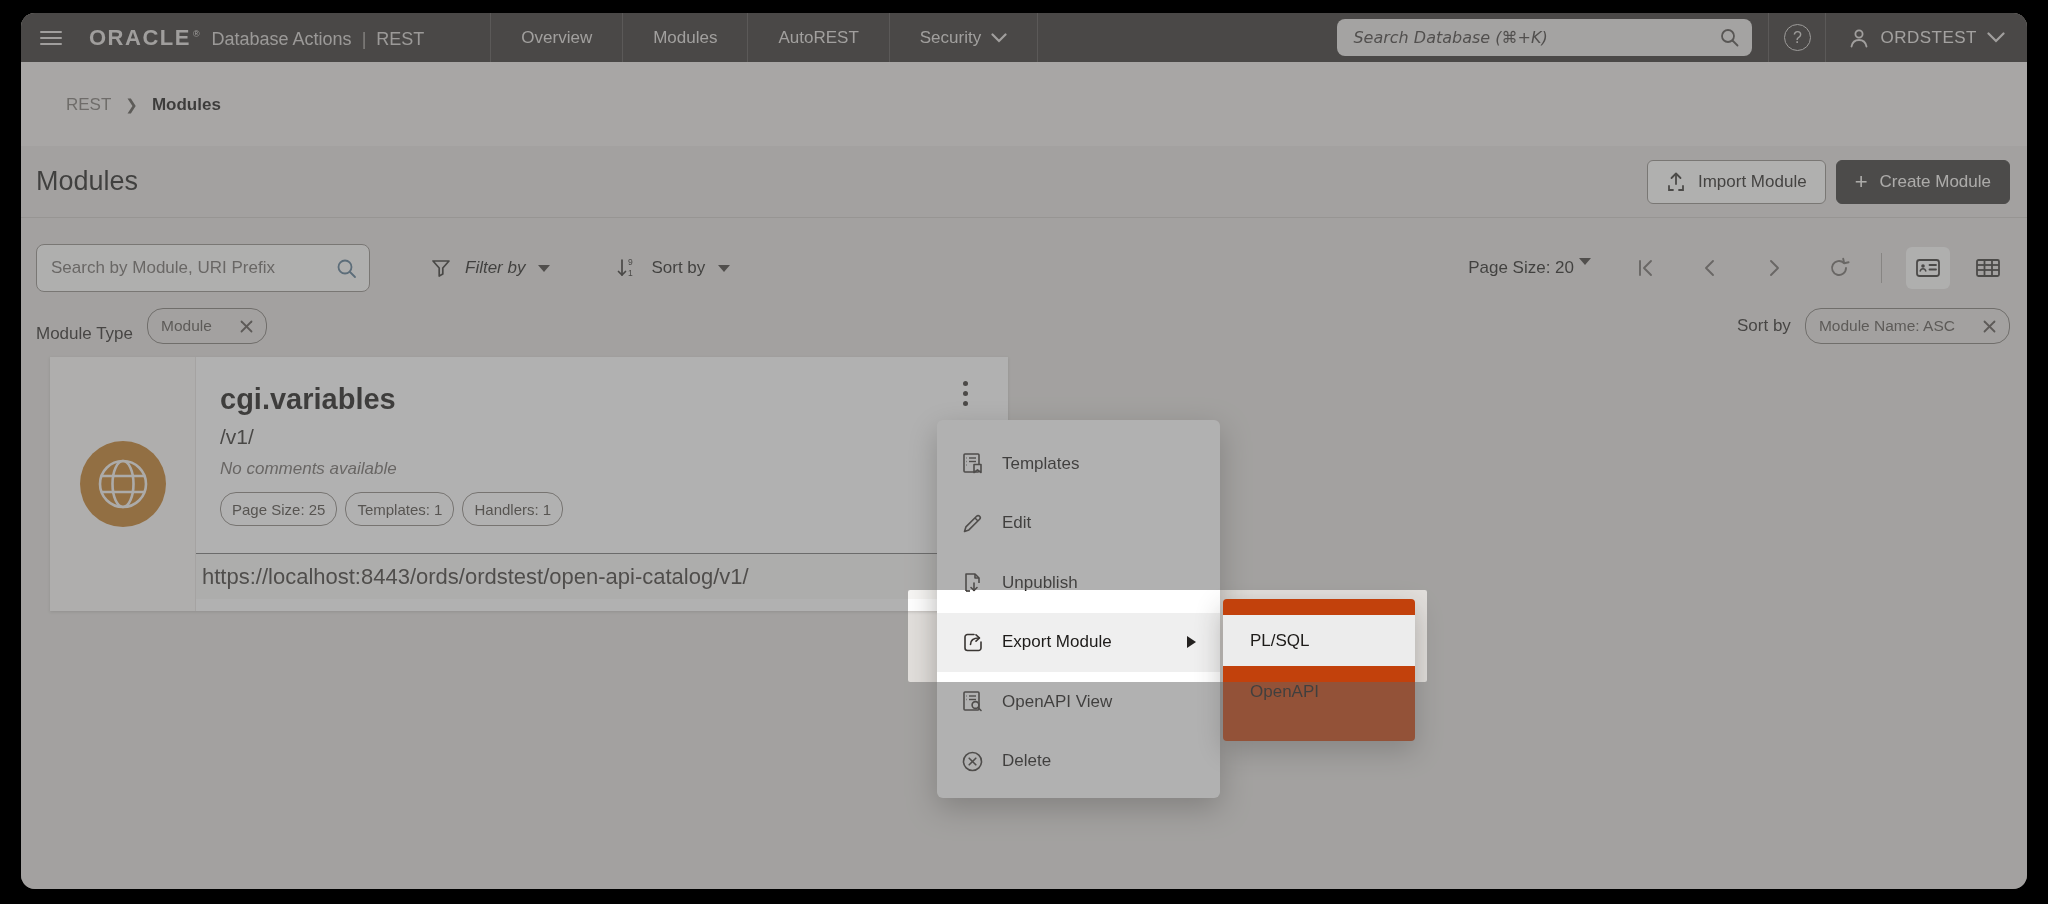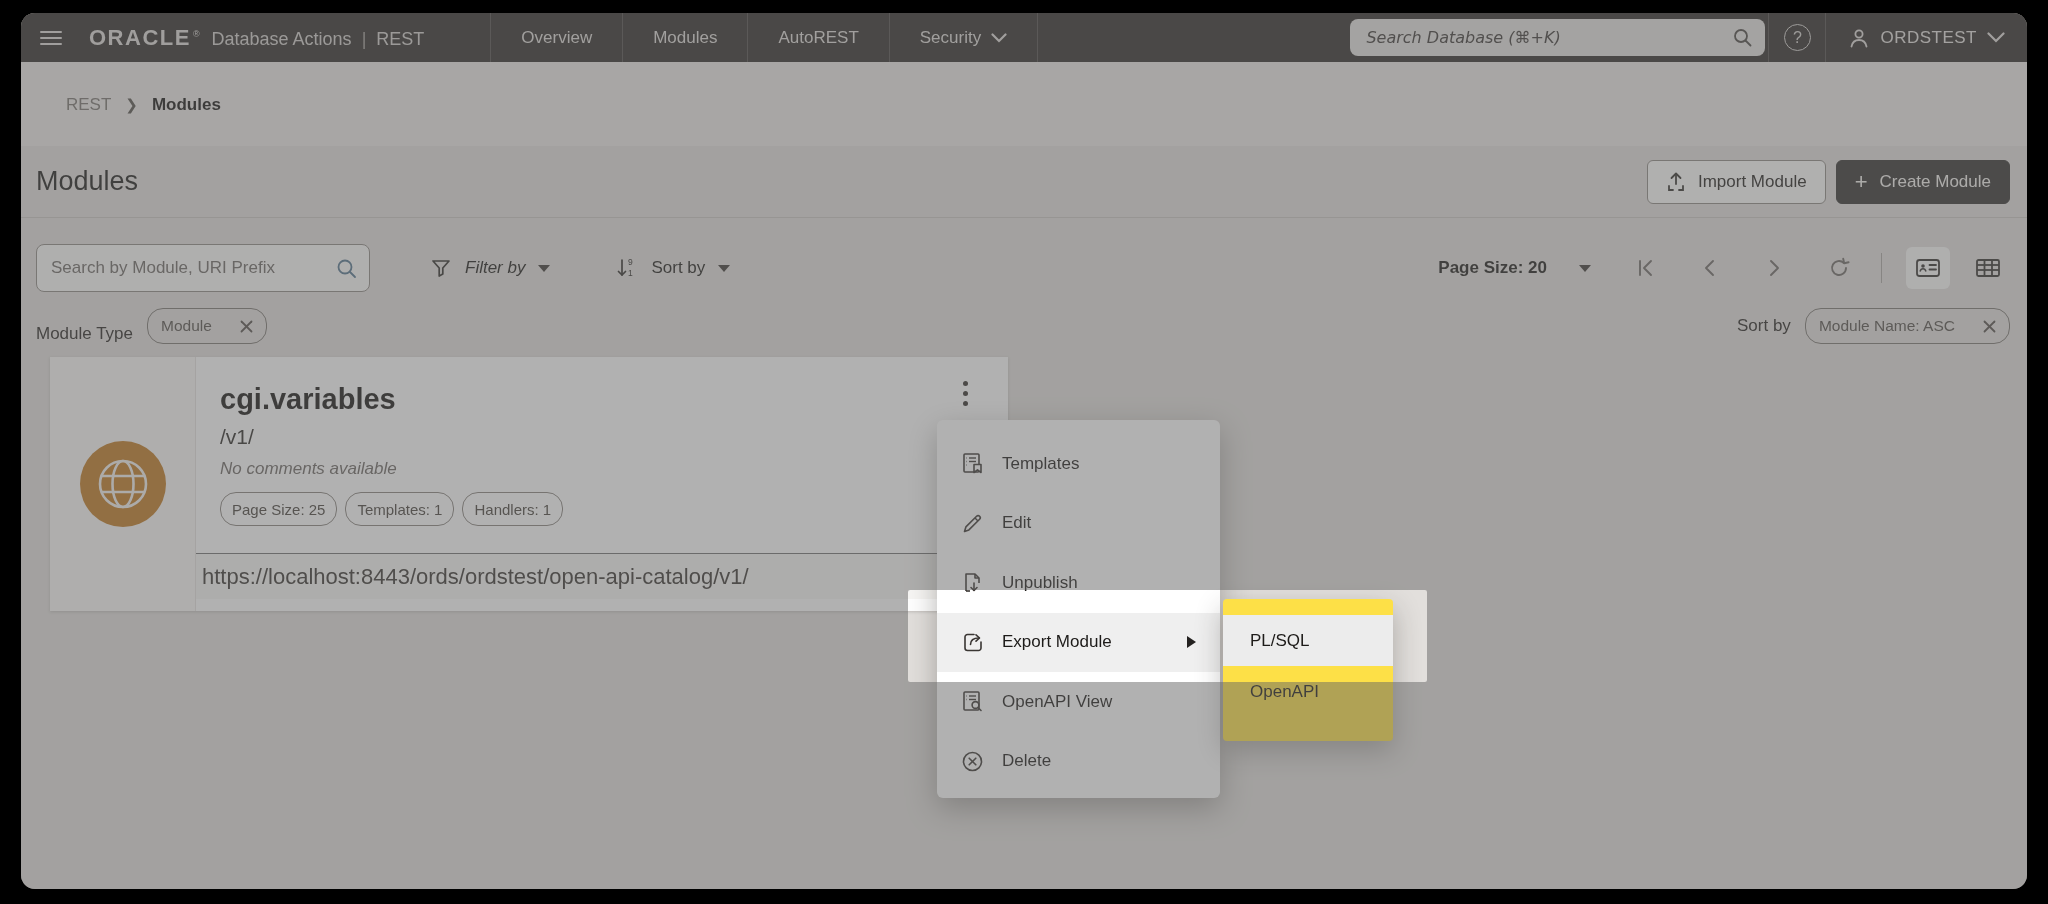--- a/index.html
+++ b/index.html
@@ -23,21 +23,21 @@
   .tabs { display:flex; height:49px; margin-left:66px; }
   .tab { display:flex; align-items:center; gap:10px; padding:0 30px; font-size:17px; color:#dedbd8;
          border-left:1px solid rgba(255,255,255,0.16); cursor:pointer; }
   .tab:last-child { border-right:1px solid rgba(255,255,255,0.16); }
 
   .topbar-right { margin-left:auto; display:flex; align-items:center; height:49px; }
   .db-search { width:415px; height:37px; background:#e4e2e0; border:none; border-radius:8px;
                padding:0 40px 0 16px; font-family:"DejaVu Sans",sans-serif; font-style:italic;
                font-size:16px; color:#3f3b38; }
   .db-search::placeholder { color:#3f3b38; opacity:1; }
-  .db-search-wrap { position:relative; margin-right:3px; }
+  .db-search-wrap { position:relative; margin-right:16px; }
   .db-search-wrap .mag { position:absolute; right:12px; top:8px; }
   .tb-divider { width:1px; height:49px; background:rgba(255,255,255,0.16); }
   .help { width:56px; display:flex; justify-content:center; cursor:pointer; }
   .help .circle { width:27px; height:27px; border:1.8px solid #d5d2cf; border-radius:50%;
                   display:flex; align-items:center; justify-content:center; font-size:16px; color:#d5d2cf; }
   .user { display:flex; align-items:center; gap:10px; padding:0 22px; cursor:pointer; }
   .user .uname { font-size:17px; color:#e2dfdc; letter-spacing:0.5px; }
 
   
   .crumb-band { height:84px; background:#ece9e6; padding:33px 0 0 45px; }
@@ -62,21 +62,21 @@
   .mod-search-wrap { position:relative; }
   .mod-search { width:334px; height:48px; border:1px solid #8f8a85; border-radius:8px; background:#fbfaf9;
                 padding:0 44px 0 14px; font-size:17px; color:#24221f; font-family:"Liberation Sans",sans-serif; }
   .mod-search::placeholder { color:#6e6a66; opacity:1; }
   .mod-search-wrap .mag { position:absolute; right:12px; top:13px; }
   .tool-group { display:flex; align-items:center; gap:13px; cursor:pointer; }
   .tool-label { font-size:17px; color:#1f1d1a; }
   .caret { width:0; height:0; border-left:6px solid transparent; border-right:6px solid transparent;
            border-top:7px solid #3e3a36; }
   .toolbar-right { margin-left:auto; display:flex; align-items:center; }
-  .pgsize { display:flex; align-items:center; gap:32px; cursor:pointer;font-weight:bold; }
+  .pgsize { display:flex; gap:5px; cursor:pointer; }
   .navbtns { display:flex; align-items:center; gap:42px; margin-left:44px; color:#6f6a66; }
   .vdiv { width:1px; height:30px; background:#aaa6a2; margin:0 24px 0 30px; }
   .view-toggle { display:flex; align-items:center; gap:16px; }
   .toggle-btn { padding:9px; border-radius:6px; display:flex; cursor:pointer; }
   .toggle-btn.active { background:#fbfaf9; }
 
   
   .chips-row { display:flex; align-items:flex-end; padding:16px 17px 0 15px; }
   .chip-label { font-size:17px; color:#2a2724; margin-right:14px; }
   .chip { display:inline-flex; align-items:center; gap:28px; height:36px; padding:0 13px;
@@ -109,21 +109,21 @@
   .menu { position:absolute; left:916px; top:407px; width:283px; height:378px; background:#fff;
           border-radius:6px; box-shadow:0 10px 30px rgba(40,36,32,0.35); padding:14px 0 7px 0; z-index:50; }
   .menu-item { position:relative; display:flex; align-items:center; height:59.5px; padding-left:22px;
                font-size:17px; color:#1d1b19; cursor:pointer; }
   .menu-item .mi-icon { width:26px; display:flex; justify-content:center; }
   .menu-item .mi-label { margin-left:17px; }
   .menu-item.hl { background:#efefef; }
   .sub-arrow { position:absolute; right:24px; width:0; height:0; border-top:6px solid transparent;
                border-bottom:6px solid transparent; border-left:9px solid #242220; }
 
-  .submenu { position:absolute; left:1202px; top:586px; width:170px; height:142px; background:#fde047;
+  .submenu { position:absolute; left:1202px; top:586px; width:192px; height:142px; background:#c2410c;
              border-radius:4px; box-shadow:0 10px 28px rgba(40,36,32,0.3); padding:16px 0 24px 0; z-index:51; }
   .submenu-item { display:flex; align-items:center; height:51px; padding-left:27px; font-size:17px;
                   color:#1d1b19; cursor:pointer; }
   .submenu-item.hl { background:#ececec; }
 
   
   .spotlight { position:absolute; left:887px; top:577px; width:519px; height:92px; border-radius:2px;
                box-shadow:0 0 0 4000px rgba(100,100,100,0.5); pointer-events:none; z-index:100; }
 
   svg { display:block; }

